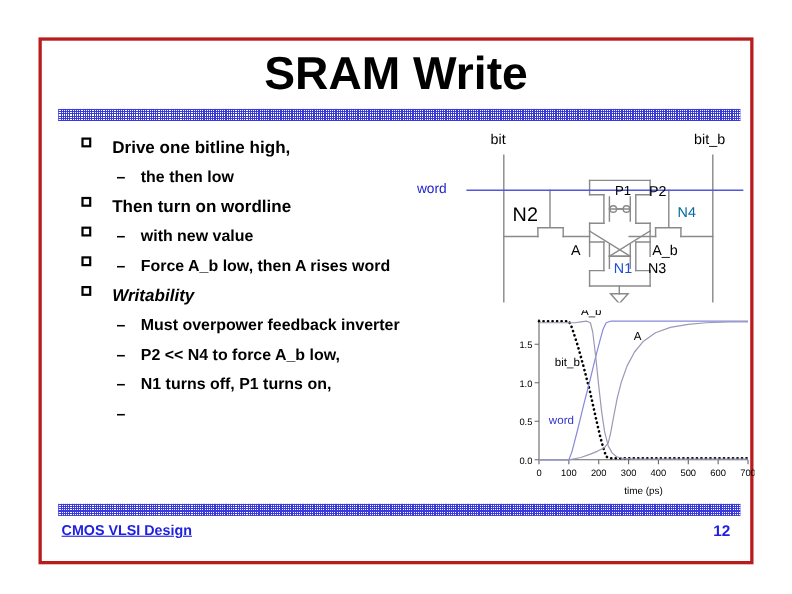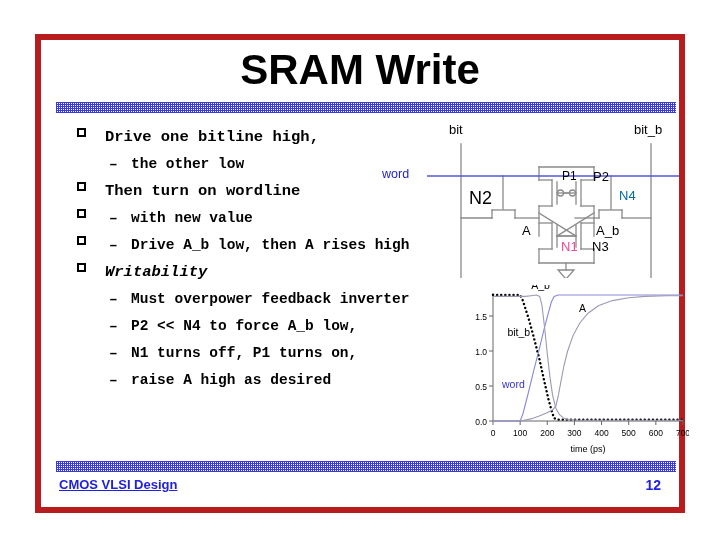--- a/index.html
+++ b/index.html
@@ -14,21 +14,21 @@
     overflow: hidden;
     position: relative;
   }
 
   #slide {
     position: absolute;
     left: 35px;
     top: 34px;
     width: 650px;
     height: 479px;
-    border: 6px solid #b91c1c;
+    border: 3px solid #b91c1c;
     background: #ffffff;
     box-sizing: border-box;
   }
 
   
   #title {
     position: absolute;
     left: 0;
     top: 6px;
     width: 100%;
@@ -60,21 +60,20 @@
     top: 421px;
     width: 620px;
   }
 
   
   #bullets {
     position: absolute;
     left: 18px;
     top: 84px;
     width: 410px;
-    font-family: Liberation Mono, monospace;
   }
   .b1 {
     position: relative;
     padding-left: 46px;
     font-size: 15.5px;
     font-weight: bold;
     color: #000000;
     line-height: 27px;
     white-space: nowrap;
   }
@@ -148,31 +147,31 @@
 <body>
 
 <div id="slide">
 
   <div id="title">SRAM Write</div>
 
   <div class="ditherbar" id="bar-top"></div>
 
   <div id="bullets">
       <div class="b1"><span class="marker"></span><span>Drive one bitline high,</span></div>
-      <div class="b2"><span class="dash">–</span><span>the other low</span></div>
+      <div class="b2"><span class="dash">–</span><span>the then low</span></div>
       <div class="b1"><span class="marker"></span><span>Then turn on wordline</span></div>
       <div class="b1"><span class="marker"></span></div>
       <div class="b2"><span class="dash">–</span><span>with new value</span></div>
       <div class="b1"><span class="marker"></span></div>
-      <div class="b2"><span class="dash">–</span><span>Drive A_b low, then A rises high</span></div>
+      <div class="b2"><span class="dash">–</span><span>Force A_b low, then A rises word</span></div>
       <div class="b1 italic"><span class="marker"></span><span>Writability</span></div>
       <div class="b2"><span class="dash">–</span><span>Must overpower feedback inverter</span></div>
       <div class="b2"><span class="dash">–</span><span>P2 &lt;&lt; N4 to force A_b low,</span></div>
       <div class="b2"><span class="dash">–</span><span>N1 turns off, P1 turns on,</span></div>
-      <div class="b2"><span class="dash">–</span><span>raise A high as desired</span></div>
+      <div class="b2"><span class="dash">–</span></div>
     </div>
 
   <div id="circuit">
     <svg width="300" height="160" viewBox="0 0 300 160">
       <g fill="none" stroke="#8a8a8a" stroke-width="1.3" stroke-linecap="square">
 
         <line x1="82" y1="26" x2="82" y2="160"></line>
 
         <line x1="272" y1="26" x2="272" y2="160"></line>
 
@@ -244,21 +243,21 @@
     </svg>
 
     <div style="position:absolute;left:0;top:0;width:300px;height:160px;">
       <span style="position:absolute;left:70px;top:4px;font-size:13px;color:#000;">bit</span>
       <span style="position:absolute;left:255px;top:4px;font-size:13px;color:#000;">bit_b</span>
       <span style="position:absolute;left:3px;top:49px;font-size:12.5px;color:#2222cc;">word</span>
       <span style="position:absolute;left:90px;top:70px;font-size:18px;color:#000;">N2</span>
       <span style="position:absolute;left:240px;top:70px;font-size:13px;color:#0369a1;">N4</span>
       <span style="position:absolute;left:183px;top:51px;font-size:12px;color:#000;">P1</span>
       <span style="position:absolute;left:214px;top:51px;font-size:13px;color:#000;">P2</span>
-      <span style="position:absolute;left:182px;top:121px;font-size:13px;color:#ec4899;">N1</span>
+      <span style="position:absolute;left:182px;top:121px;font-size:13px;color:#1d4ed8;">N1</span>
       <span style="position:absolute;left:213px;top:121px;font-size:13px;color:#000;">N3</span>
       <span style="position:absolute;left:143px;top:105px;font-size:13px;color:#000;">A</span>
       <span style="position:absolute;left:217px;top:105px;font-size:13px;color:#000;">A_b</span>
     </div>
   </div>
 
   <div id="chart">
     <svg id="chart-svg" width="228" height="172" viewBox="0 0 228 172">
         <line x1="32" y1="8" x2="32" y2="136" stroke="#666" stroke-width="1"></line>
         <line x1="32" y1="136" x2="222" y2="136" stroke="#666" stroke-width="1"></line>

